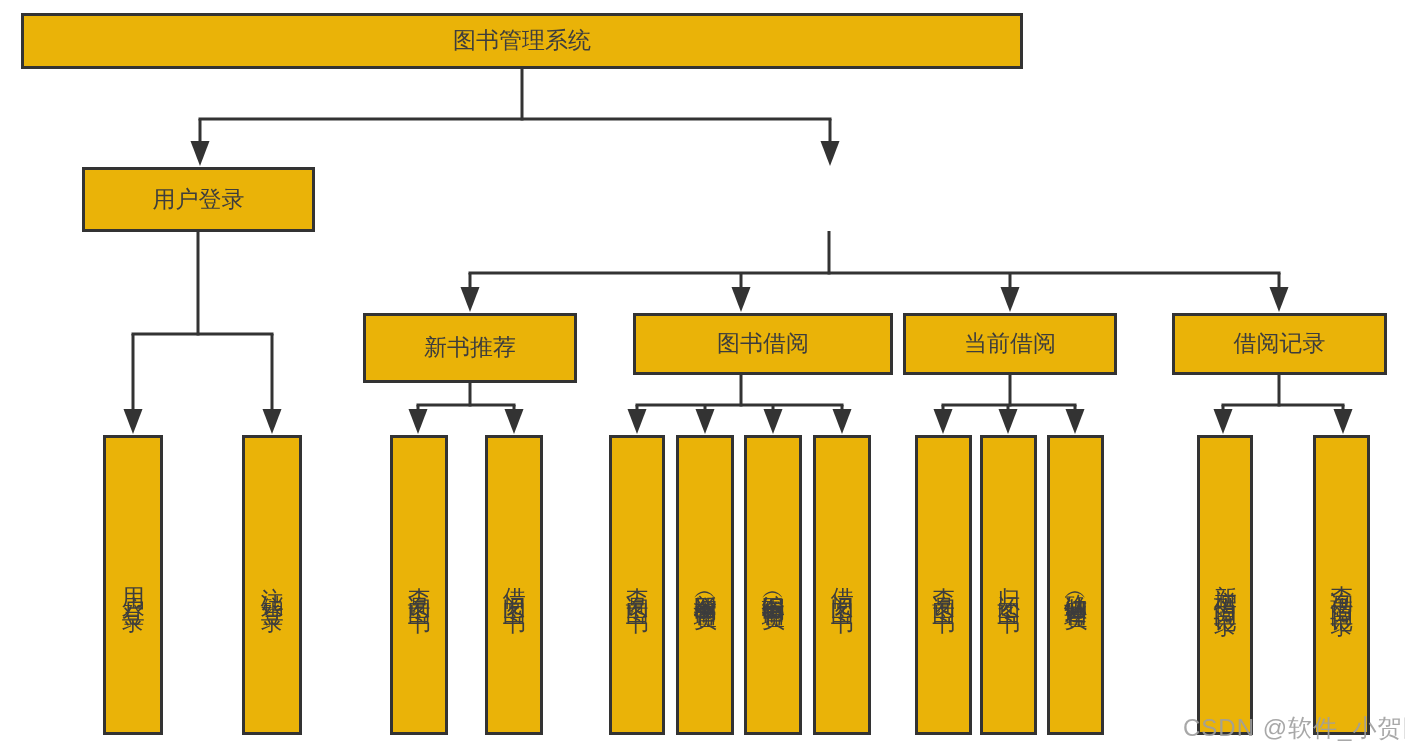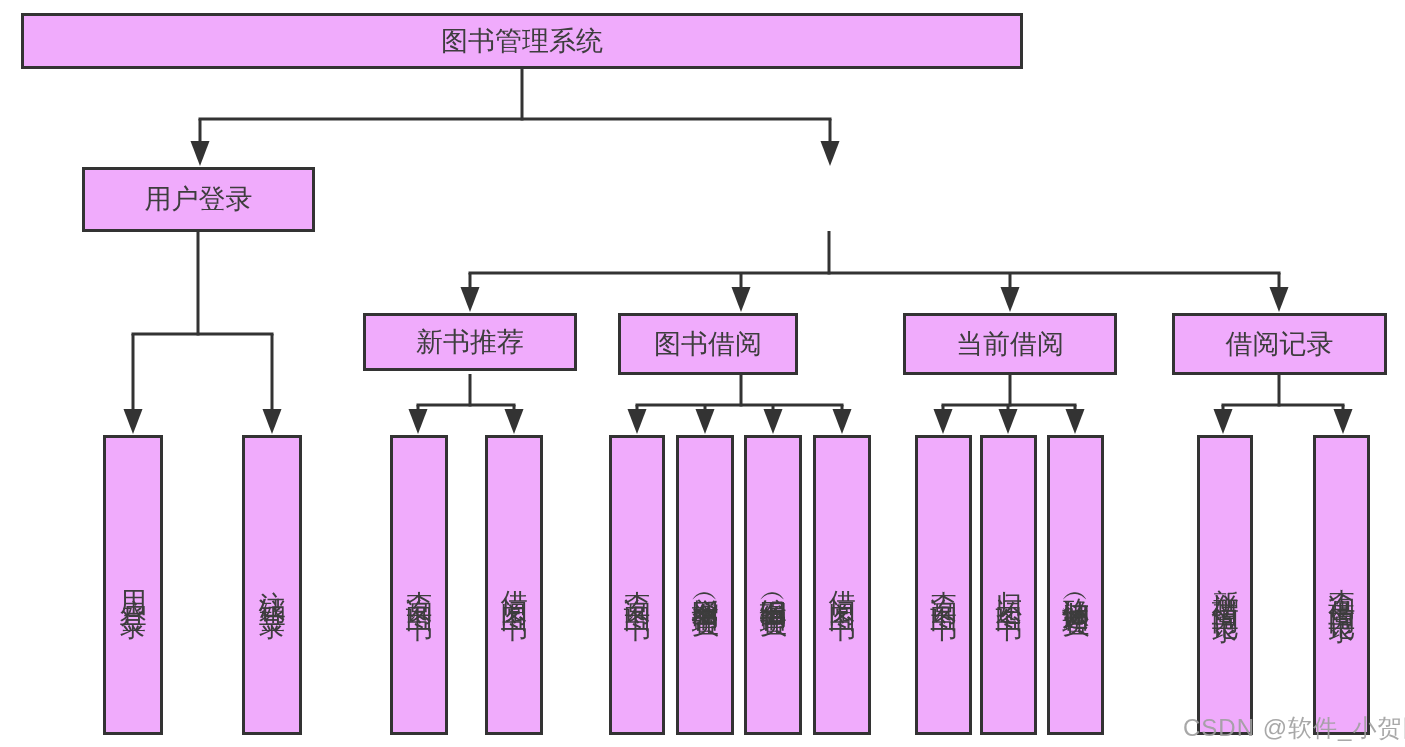--- a/index.html
+++ b/index.html
@@ -13,26 +13,26 @@
   }
   #connectors {
     position: absolute;
     left: 0; top: 0;
     width: 1405px; height: 747px;
   }
   .box {
     position: absolute;
     box-sizing: border-box;
     border: 3px solid #333333;
-    background: #f0abfc;
+    background: #eab308;
     color: #3d3d3d;
     display: flex;
     align-items: center;
     justify-content: center;
-    font-size: 27px;
+    font-size: 23px;
     text-align: center;
     line-height: 1.2;
   }
   .vbox {
     writing-mode: vertical-rl;
     text-orientation: mixed;
   }
   .ls8 { letter-spacing: 8px; }
   .ls6 { letter-spacing: 6px; }
   .ls2 { letter-spacing: 2px; }
@@ -115,22 +115,22 @@
     <line x1="1223" y1="405" x2="1223" y2="412"></line>
     <polygon points="1213.5,409 1232.5,409 1223,434"></polygon>
     <line x1="1343" y1="405" x2="1343" y2="412"></line>
     <polygon points="1333.5,409 1352.5,409 1343,434"></polygon>
   </svg>
 
   <div class="box" style="left:21px; top:13px; width:1002px; height:56px;">图书管理系统</div>
 
   <div class="box" style="left:82px; top:167px; width:233px; height:65px;">用户登录</div>
 
-  <div class="box" style="left:363px; top:313px; width:214px; height:58px;">新书推荐</div>
-  <div class="box" style="left:618px; top:313px; width:180px; height:62px;">图书借阅</div>
+  <div class="box" style="left:363px; top:313px; width:214px; height:70px;">新书推荐</div>
+  <div class="box" style="left:633px; top:313px; width:260px; height:62px;">图书借阅</div>
   <div class="box" style="left:1172px; top:313px; width:215px; height:62px;">借阅记录</div>
   <div class="box" style="left:903px; top:313px; width:214px; height:62px;">当前借阅</div>
 
   <div class="box vbox ls8" style="left:103px; top:435px; width:60px; height:300px;">用户登录</div>
   <div class="box vbox ls8" style="left:242px; top:435px; width:60px; height:300px;">注销登录</div>
 
   <div class="box vbox ls8" style="left:390px; top:435px; width:58px; height:300px;">查询图书</div>
   <div class="box vbox ls8" style="left:485px; top:435px; width:58px; height:300px;">借阅图书</div>
 
   <div class="box vbox ls8" style="left:609px; top:435px; width:56px; height:300px;">查询图书</div>

